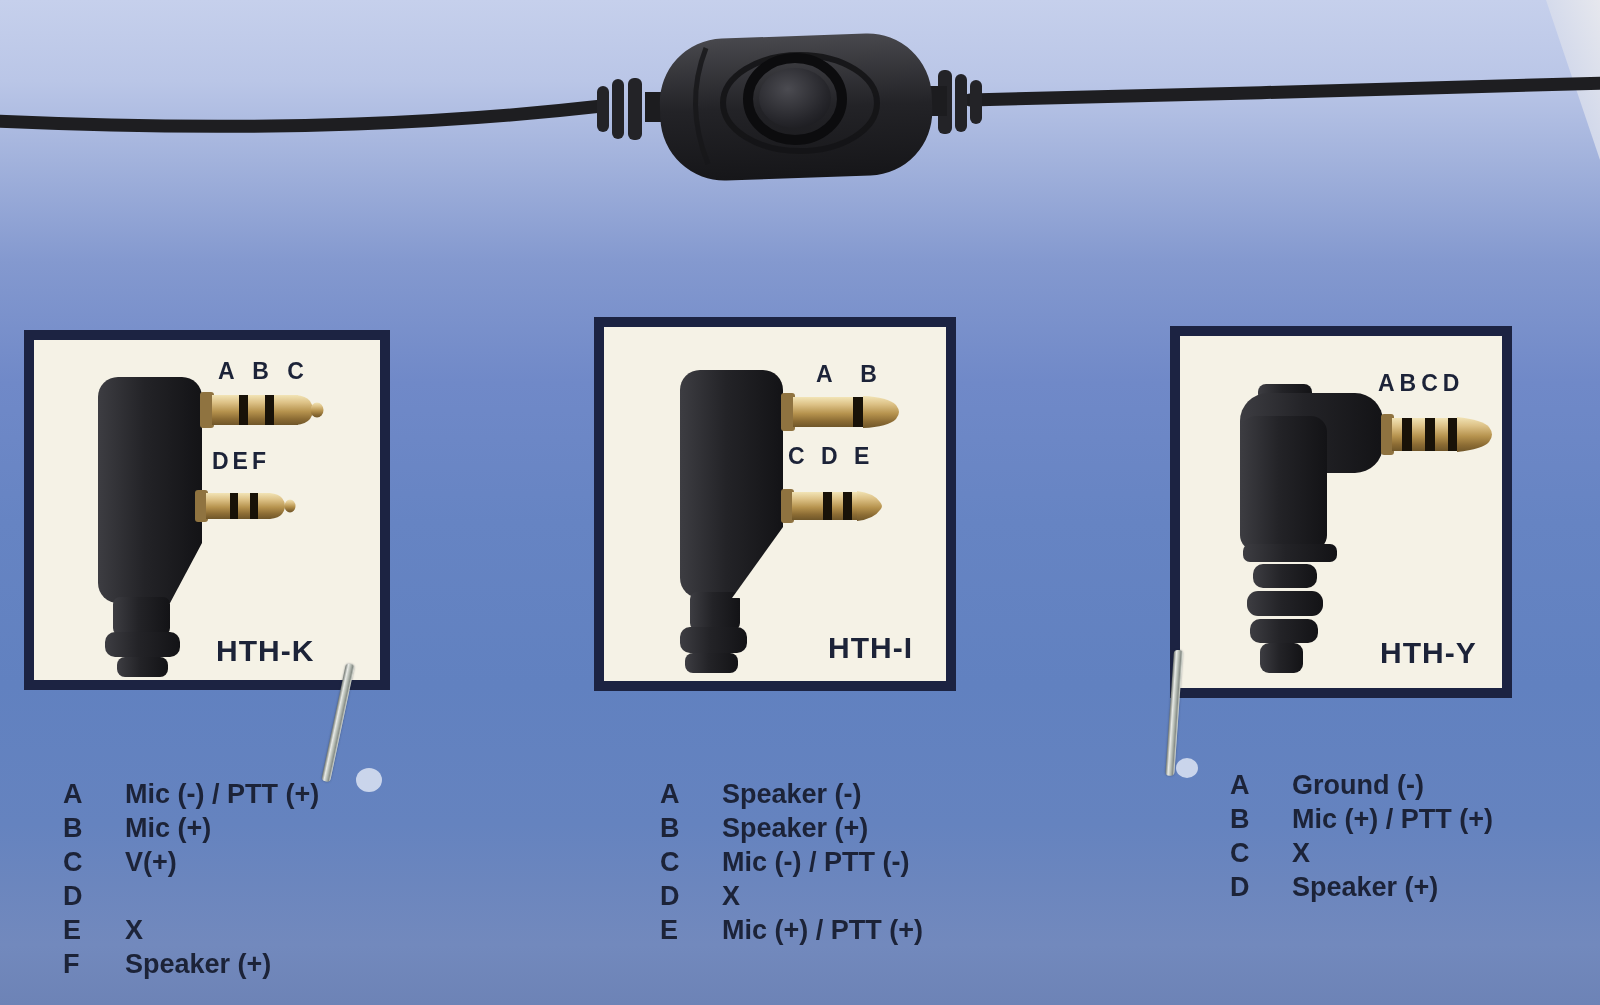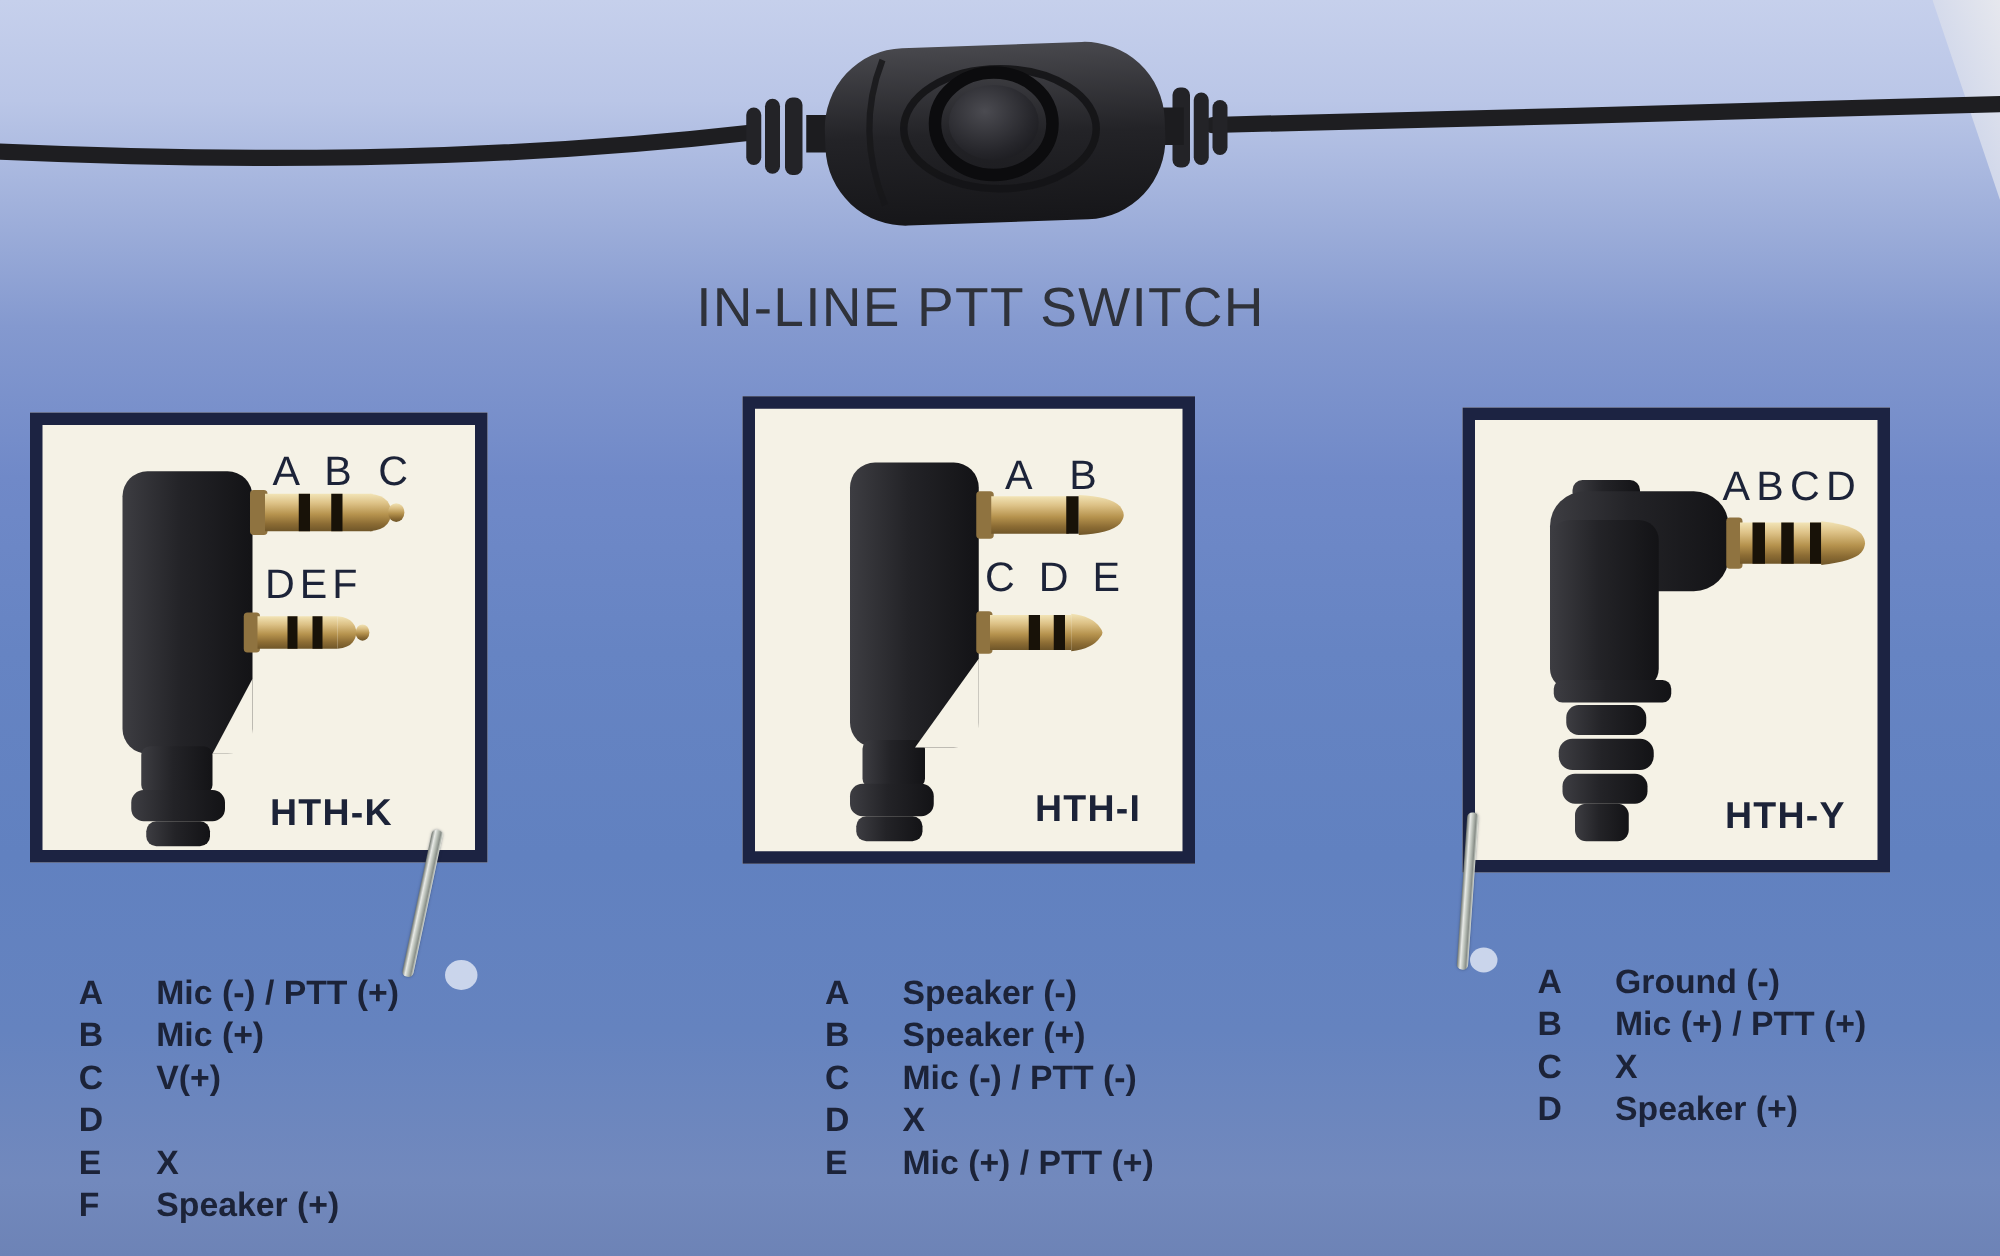--- a/index.html
+++ b/index.html
@@ -25,25 +25,25 @@
     font-size:44px;letter-spacing:1px;color:var(--title_gray,#2f323a);
     white-space:nowrap;
   }
   .panel{
     position:absolute;box-sizing:content-box;
     background:var(--box_bg,#f5f2e6);
     border:10px solid var(--box_border,#1c2342);
   }
   .panel svg{position:absolute;left:0;top:0;}
   .plug-label{
-    position:absolute;font-weight:normal;font-size:33px;
+    position:absolute;font-weight:bold;font-size:23px;
     color:var(--text_navy,#1c2338);white-space:nowrap;
   }
   .ls6{letter-spacing:6px;} .ls5{letter-spacing:5px;} .ls4{letter-spacing:4px;text-align:right;}
-  .ws10{word-spacing:14px;letter-spacing:4px;}
+  .ws10{word-spacing:14px;letter-spacing:4px;margin-left:12px;}
   .model-label{
     position:absolute;font-weight:bold;font-size:30px;letter-spacing:1px;
     color:var(--text_navy,#1c2338);white-space:nowrap;
   }
   .legend{position:absolute;}
   .lrow{display:flex;height:34px;align-items:flex-start;}
   .pin{
     width:62px;flex:0 0 62px;font-weight:bold;font-size:27px;
     color:var(--text_navy,#1c2338);
   }
@@ -108,21 +108,20 @@
     </g>
     <rect x="645" y="92" width="25" height="30" fill="#1c1c1f"></rect>
     <rect x="925" y="86" width="22" height="30" fill="#1c1c1f"></rect>
     <rect x="660" y="36" width="272" height="142" rx="64" fill="url(#switchg)" transform="rotate(-2 796 105)"></rect>
     <path d="M706,48 Q684,104 708,164" stroke="#17171a" stroke-width="5" fill="none" opacity="0.85"></path>
     <ellipse cx="800" cy="103" rx="77" ry="48" fill="none" stroke="#141416" stroke-width="6" opacity="0.9"></ellipse>
     <ellipse cx="795" cy="99" rx="47" ry="41" fill="none" stroke="#0c0c0e" stroke-width="10"></ellipse>
     <ellipse cx="795" cy="98" rx="36" ry="30" fill="url(#btng)"></ellipse>
   </svg>
 
-  <div class="page-title">IN-LINE PTT SWITCH</div>
 
   <div class="panel" style="left:24px;top:330px;width:346px;height:340px">
     <svg width="346" height="340" viewBox="0 0 346 340">
       <g fill="url(#bodyg)">
         <rect x="64" y="37" width="104" height="226" rx="20"></rect>
         <rect x="79" y="257" width="57" height="38" rx="7"></rect>
         <rect x="71" y="292" width="75" height="25" rx="10"></rect>
         <rect x="83" y="317" width="51" height="20" rx="8"></rect>
       </g>
       <polygon points="168,203 168,263 136,263" style="fill:var(--box_bg,#f5f2e6)"></polygon>

